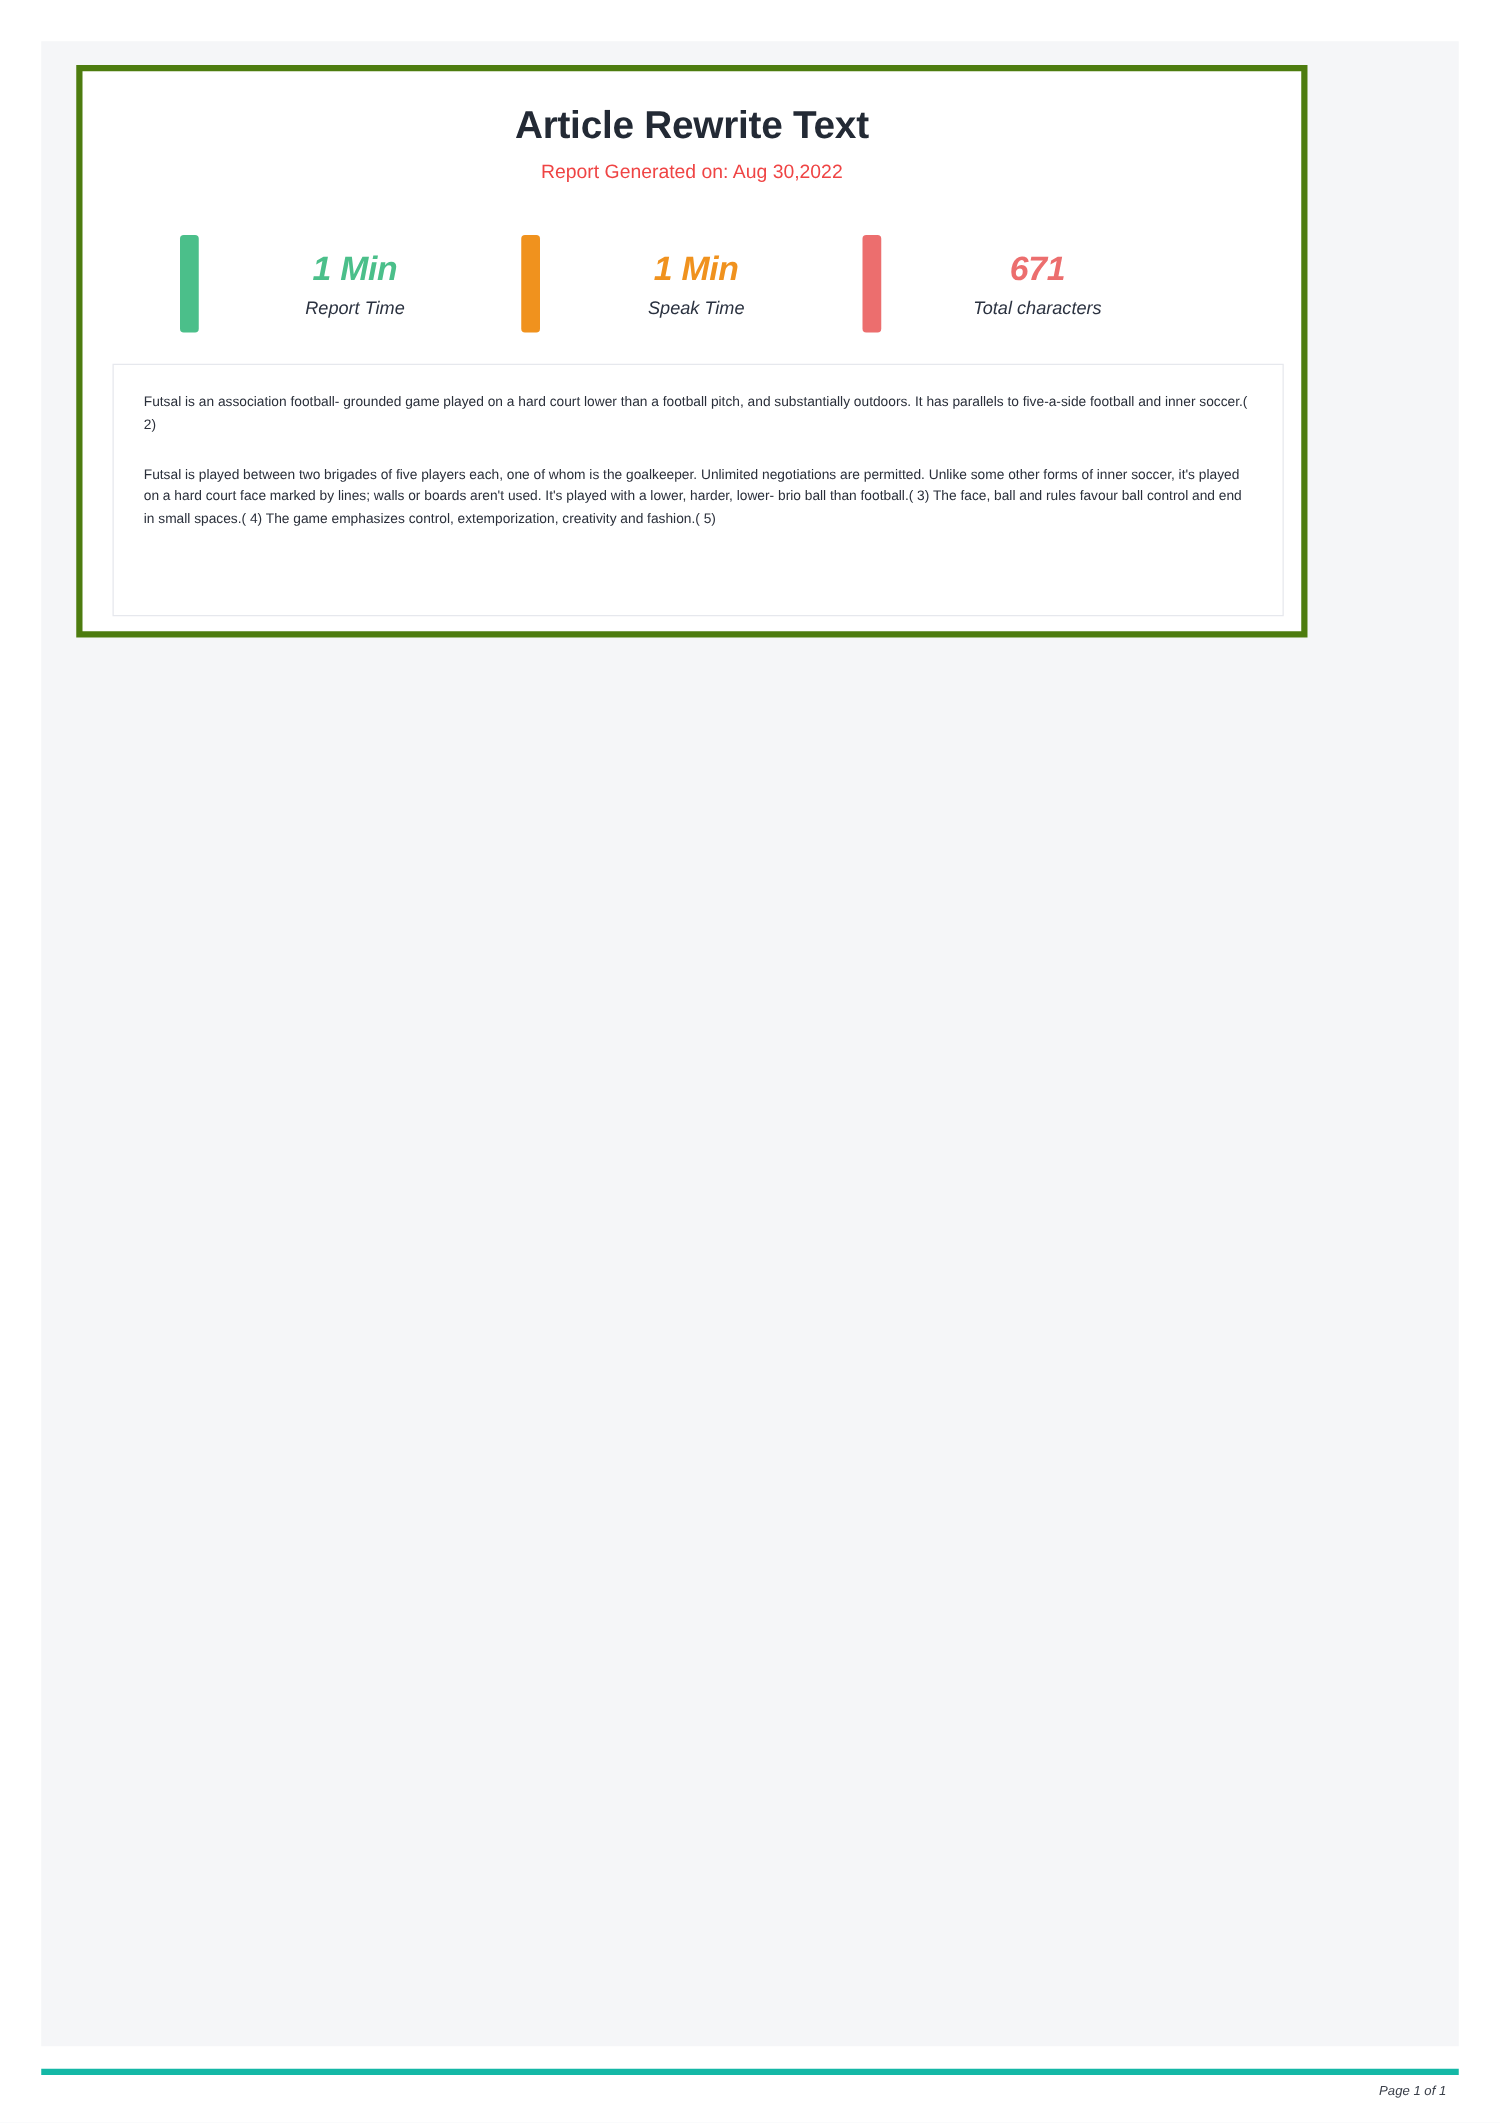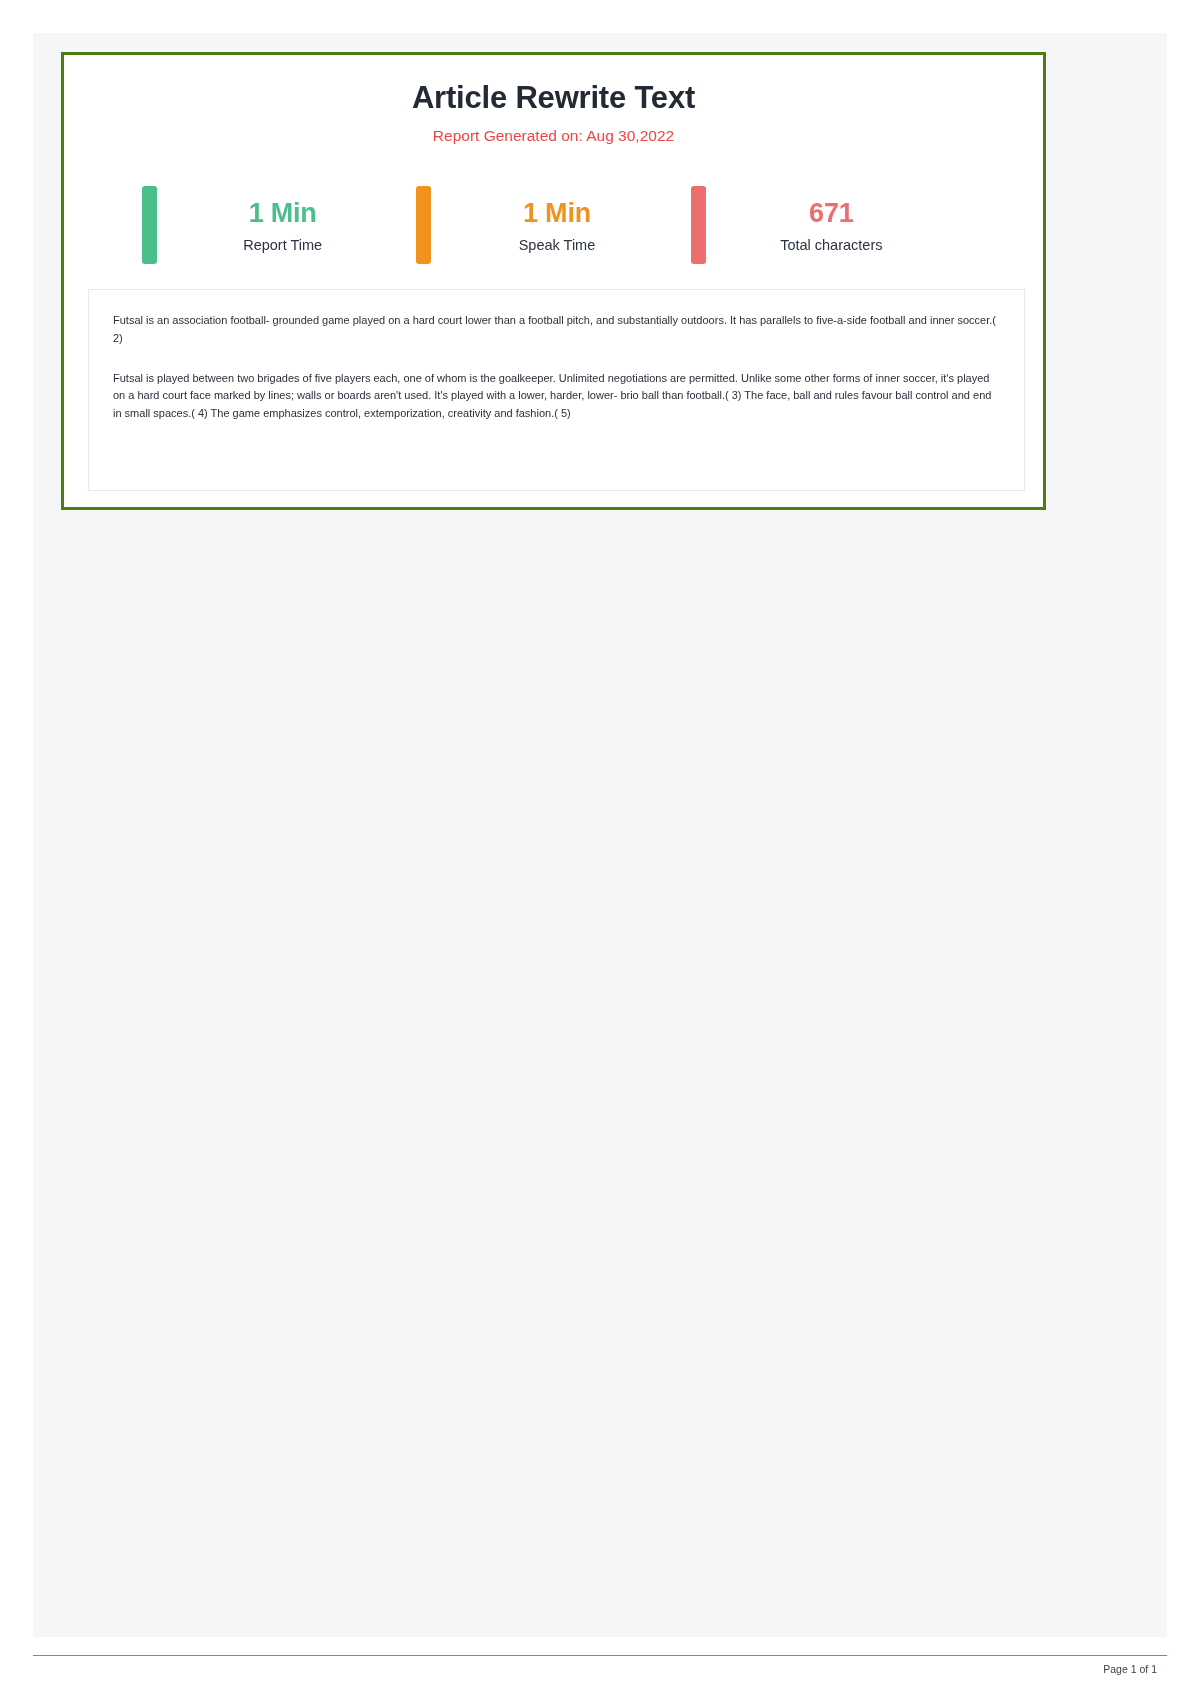--- a/index.html
+++ b/index.html
@@ -28,21 +28,21 @@
   }
 
   
   .report-card {
     position: absolute;
     left: 28px;
     top: 19px;
     width: 985px;
     height: 458px;
     background: #ffffff;
-    border: 3px solid #4d7c0f;
+    border: 5px solid #4d7c0f;
     box-sizing: border-box;
   }
 
   
   .report-header {
     padding-top: 24px;
     text-align: center;
   }
   .report-title {
     font-size: 31px;
@@ -59,20 +59,21 @@
     margin-top: 10px;
     line-height: 1.3;
   }
 
   
   .stats-row {
     display: flex;
     align-items: center;
     margin-top: 37px;
     padding: 0 78px 0 78px;
+    font-style: italic;
   }
   .stat-block {
     flex: 1 1 0;
     display: flex;
     align-items: flex-start;
     justify-content: flex-start;
   }
   .stat-bar {
     width: 15px;
     height: 78px;
@@ -122,22 +123,23 @@
     margin-bottom: 0;
   }
 
   
   .page-footer {
     position: absolute;
     left: 33px;
     top: 1655px;
     width: 1134px;
     height: 30px;
-    border-top: 1px solid #14b8a6;
+    border-top: 5px solid #14b8a6;
     box-sizing: border-box;
+    font-style: italic;
   }
   .footer-pagenum {
     position: absolute;
     right: 10px;
     top: 8px;
     font-size: 10.5px;
     color: #3a3f49;
     line-height: 1;
   }
 </style>

